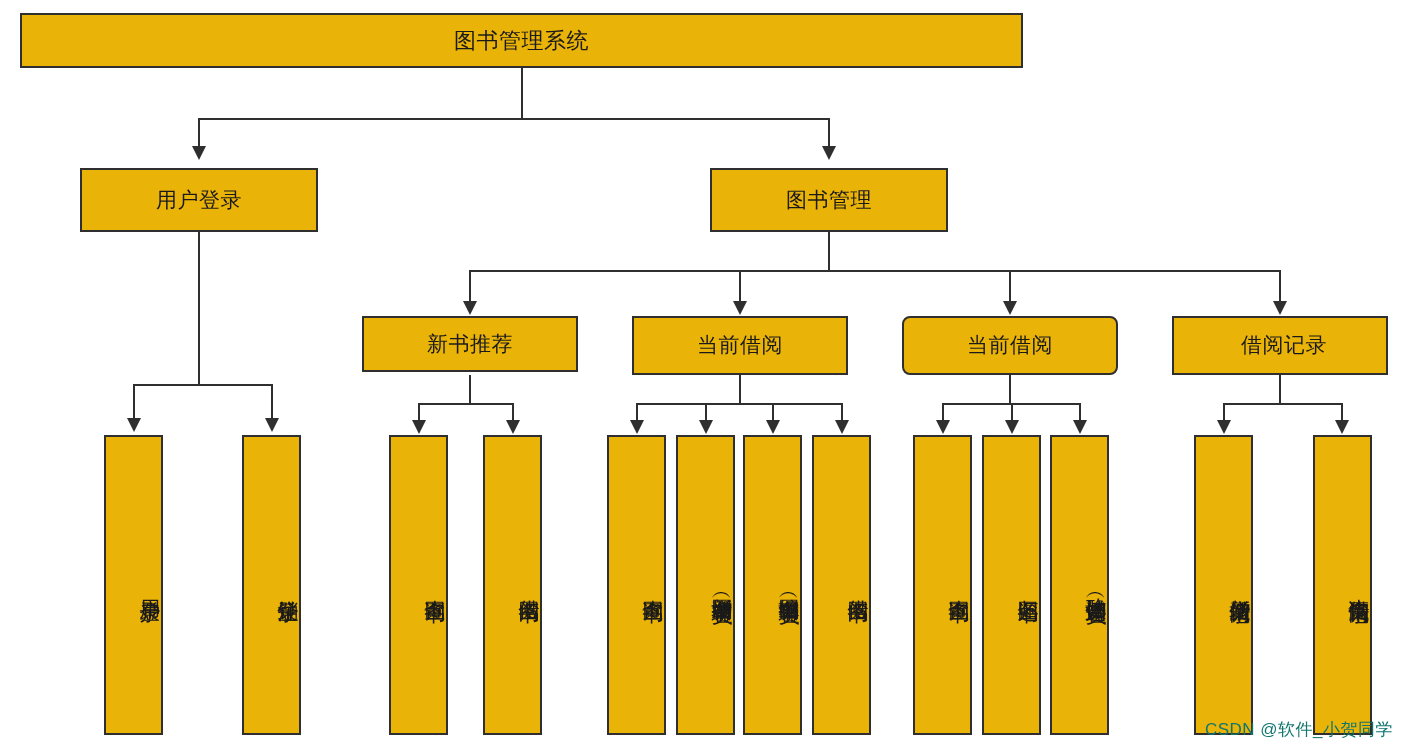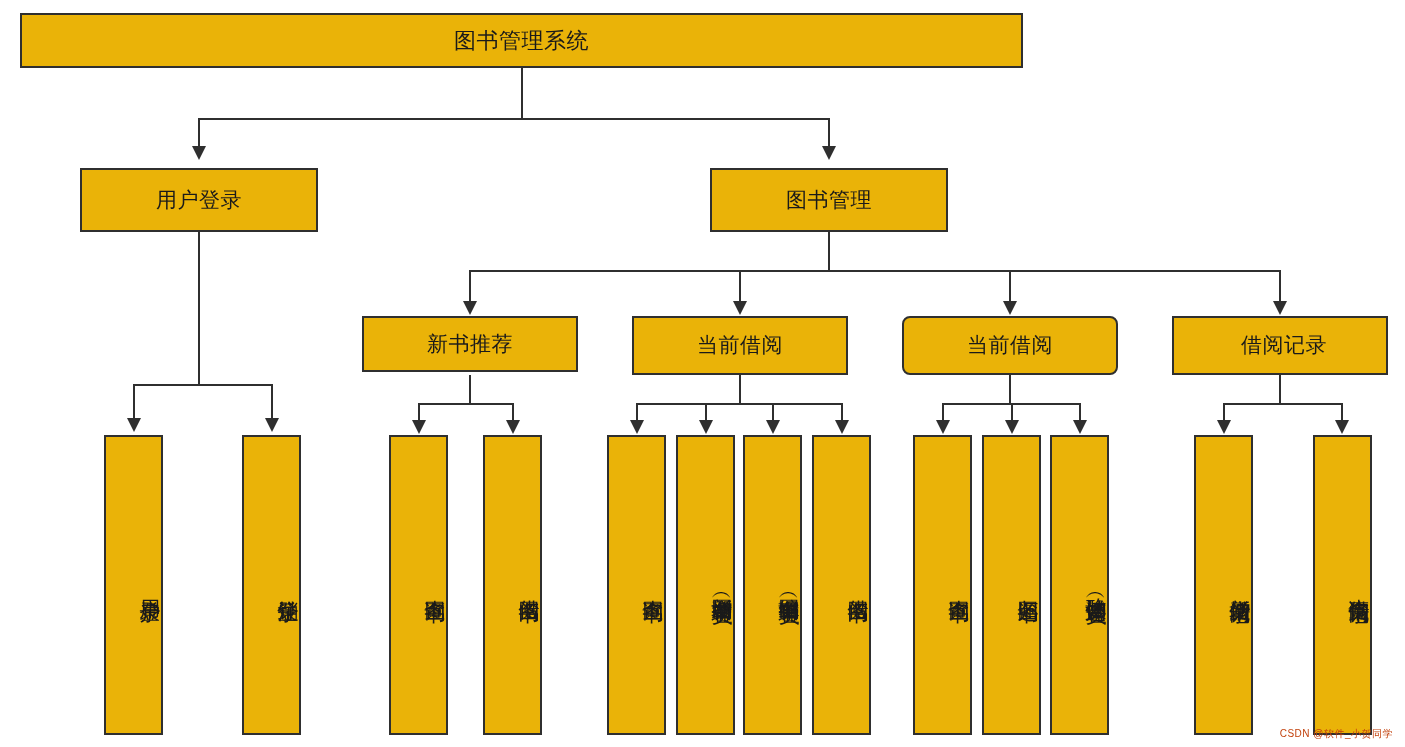--- a/index.html
+++ b/index.html
@@ -60,22 +60,22 @@
     width: 0;
     height: 0;
     border-left: 7px solid transparent;
     border-right: 7px solid transparent;
     border-top: 14px solid #2f2f2f;
   }
   .watermark {
     position: absolute;
     right: 12px;
     bottom: 6px;
-    font-size: 10px;
-    color: #c2410c;
+    font-size: 17px;
+    color: #0f766e;
     white-space: nowrap;
     letter-spacing: 0.5px;
   }
 </style>
 </head>
 <body>
 
 <div id="canvas">
 
   <div class="node h root" style="left:20px; top:13px; width:1003px; height:55px;">

